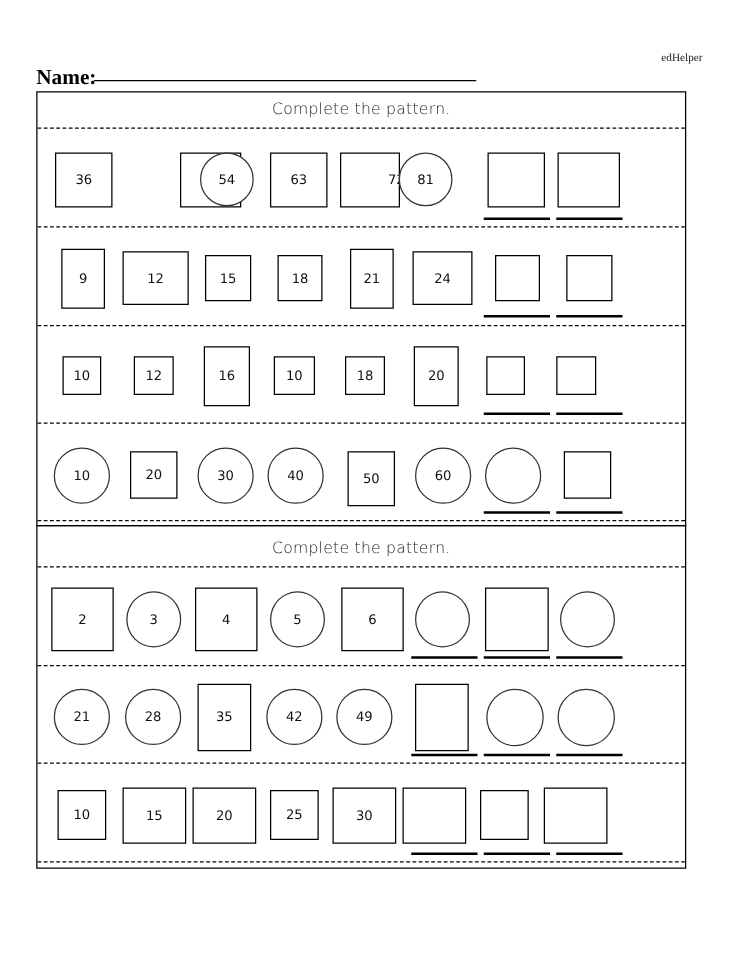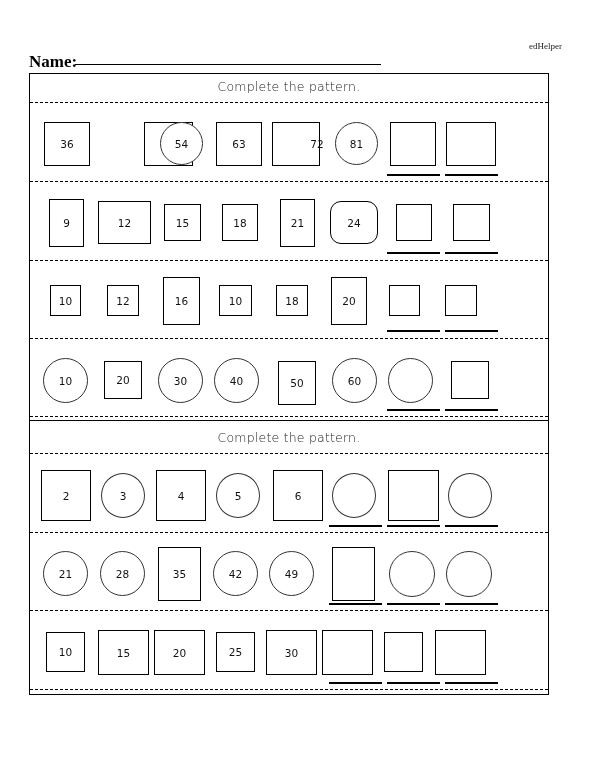--- a/index.html
+++ b/index.html
@@ -26,35 +26,35 @@
 <div class="section sec1">
   <div class="title" style="top:5px;">Complete the pattern.</div>
   <div class="dash" style="top:28px;"></div>
 
   <div>
     <div class="shape" style="left:14px;top:48px;width:46px;height:44px;">36</div>
     <div class="shape" style="left:70px;top:48px;width:49px;height:44px;margin-left:44px;">45</div>
     <div class="shape circle" style="left:130px;top:48px;width:43px;height:43px;">54</div>
     <div class="shape" style="left:186px;top:48px;width:46px;height:44px;">63</div>
     <div class="shape" style="left:242px;top:48px;width:48px;height:44px;padding-left:42px;">72</div>
-    <div class="shape circle" style="left:305px;top:48px;width:43px;height:43px;">81</div>
+    <div class="shape circle" style="left:289px;top:48px;width:43px;height:43px;">81</div>
     <div class="shape" style="left:360px;top:48px;width:46px;height:44px;"></div>
     <div class="shape" style="left:416px;top:48px;width:50px;height:44px;"></div>
     <div class="uline" style="left:357px;top:100px;width:53px;"></div>
     <div class="uline" style="left:415px;top:100px;width:53px;"></div>
   </div>
   <div class="dash" style="top:107px;"></div>
 
   <div>
     <div class="shape" style="left:19px;top:125px;width:35px;height:48px;">9</div>
     <div class="shape" style="left:68px;top:127px;width:53px;height:43px;">12</div>
     <div class="shape" style="left:134px;top:130px;width:37px;height:37px;">15</div>
     <div class="shape" style="left:192px;top:130px;width:36px;height:37px;">18</div>
     <div class="shape" style="left:250px;top:125px;width:35px;height:48px;">21</div>
-    <div class="shape" style="left:300px;top:127px;width:48px;height:43px;border-radius:11px;">24</div>
+    <div class="shape" style="left:300px;top:127px;width:48px;height:43px;">24</div>
     <div class="shape" style="left:366px;top:130px;width:36px;height:37px;"></div>
     <div class="shape" style="left:423px;top:130px;width:37px;height:37px;"></div>
     <div class="uline" style="left:357px;top:178px;width:53px;"></div>
     <div class="uline" style="left:415px;top:178px;width:53px;"></div>
   </div>
   <div class="dash" style="top:186px;"></div>
 
   <div>
     <div class="shape" style="left:20px;top:211px;width:31px;height:31px;">10</div>
     <div class="shape" style="left:77px;top:211px;width:32px;height:31px;">12</div>

